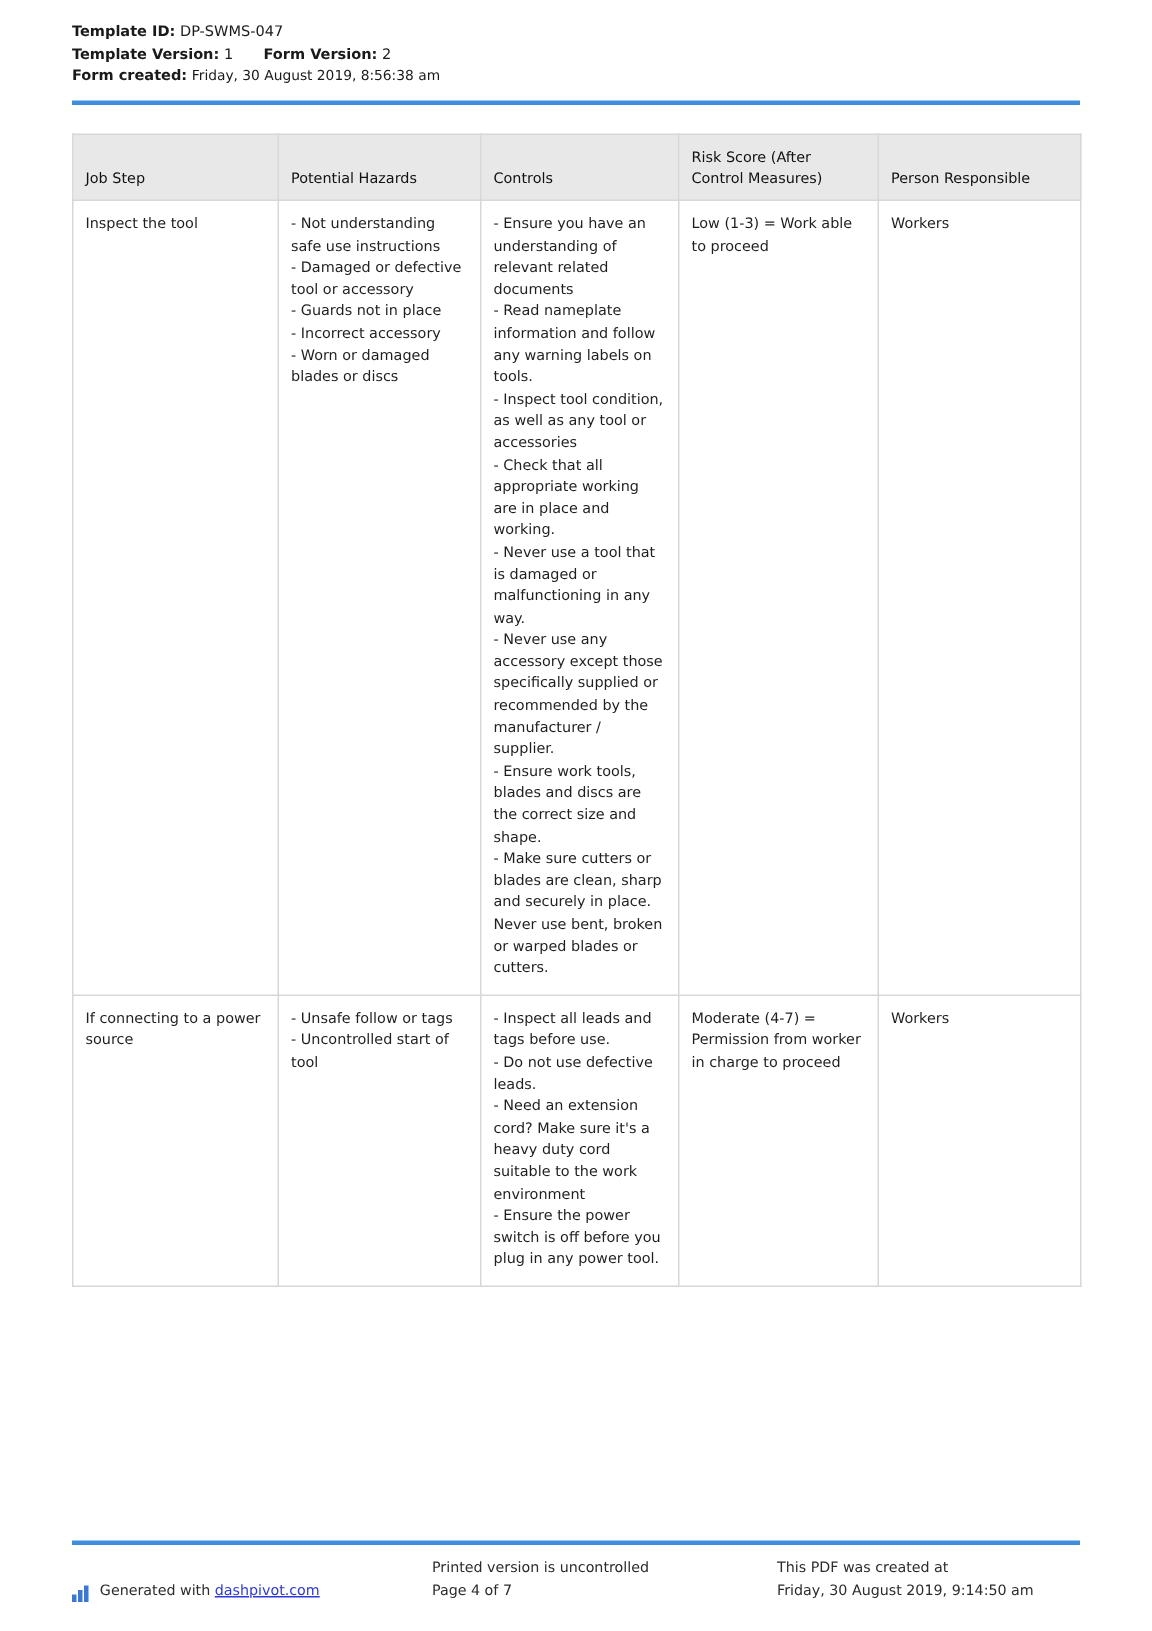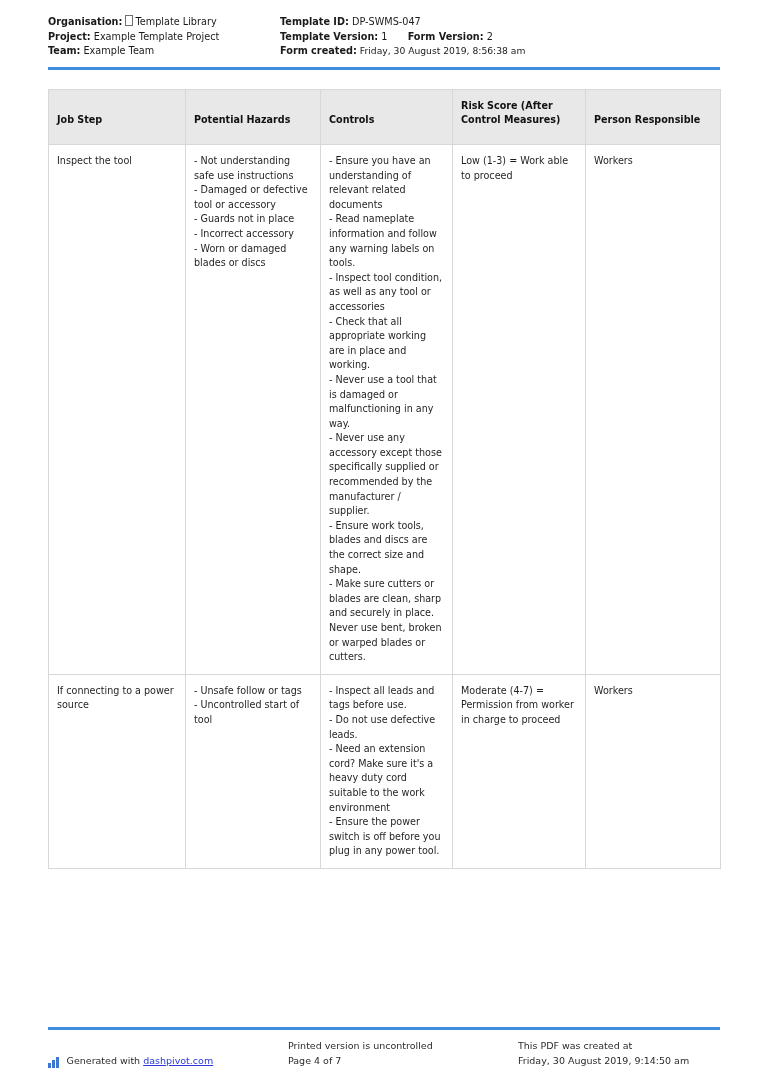--- a/index.html
+++ b/index.html
@@ -96,25 +96,25 @@
   .risk-table th,
   .risk-table td {
     border: 1px solid #d7d7d7;
     vertical-align: top;
     text-align: left;
     padding: 9px 9px 9px 8px;
   }
   .risk-table thead th {
     background: #e8e8e8;
     font-size: 9.6px;
-    font-weight: bold;
+    font-weight: normal;
     line-height: 13.5px;
     height: 26px;
     vertical-align: bottom;
-    padding-bottom: 18px;
+    padding-bottom: 7px;
     color: #111;
   }
   .risk-table tbody td {
     font-size: 9.6px;
     line-height: 14.6px;
     color: #1f1f1f;
   }
   .cell-lines > div { white-space: normal; }
   .col-1 { width: 137px; }
   .col-2 { width: 135px; }
@@ -171,34 +171,20 @@
     text-decoration: underline;
   }
   .footer-text-inline { white-space: nowrap; }
 </style>
 </head>
 <body>
 
 <div class="page-header">
 
 
-  <div class="meta-col meta-col-left">
-    <div class="meta-line">
-      <b>Organisation:</b>
-      <span class="tofu"></span><span>Template Library</span>
-    </div>
-    <div class="meta-line">
-      <b>Project:</b>
-      <span>Example Template Project</span>
-    </div>
-    <div class="meta-line">
-      <b>Team:</b>
-      <span>Example Team</span>
-    </div>
-  </div>
 
   <div class="meta-col meta-col-right">
     <div class="meta-line">
       <b>Template ID:</b>
       <span>DP-SWMS-047</span>
     </div>
     <div class="meta-line">
       <b>Template Version:</b>
       <span>1</span>
       <span class="meta-sep"></span>

